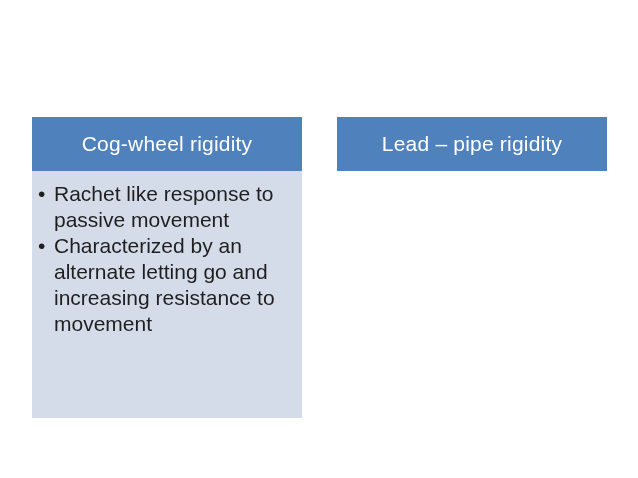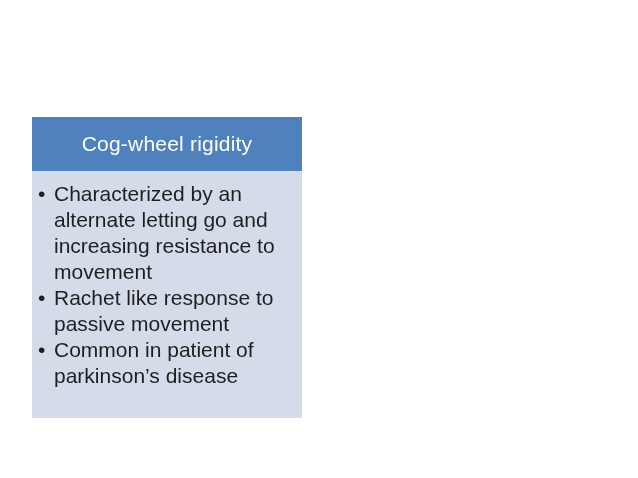--- a/index.html
+++ b/index.html
@@ -71,28 +71,27 @@
 </style>
 </head>
 <body>
 
 <div class="slide">
 
   <section class="card card-left">
     <header class="card-header">Cog-wheel rigidity</header>
     <div class="card-body">
       <ul class="bullet-list">
+        <li class="bullet-item">Rachet like response to
+passive movement</li>
         <li class="bullet-item">Characterized by an
 alternate letting go and
 increasing resistance to
 movement</li>
-        <li class="bullet-item">Rachet like response to
-passive movement</li>
-        <li class="bullet-item">Common in patient of
-parkinson’s disease</li>
       </ul>
     </div>
   </section>
 
   <section class="card card-right">
+    <header class="card-header">Lead – pipe rigidity</header>
   </section>
 
 </div>
 
 </body></html>

